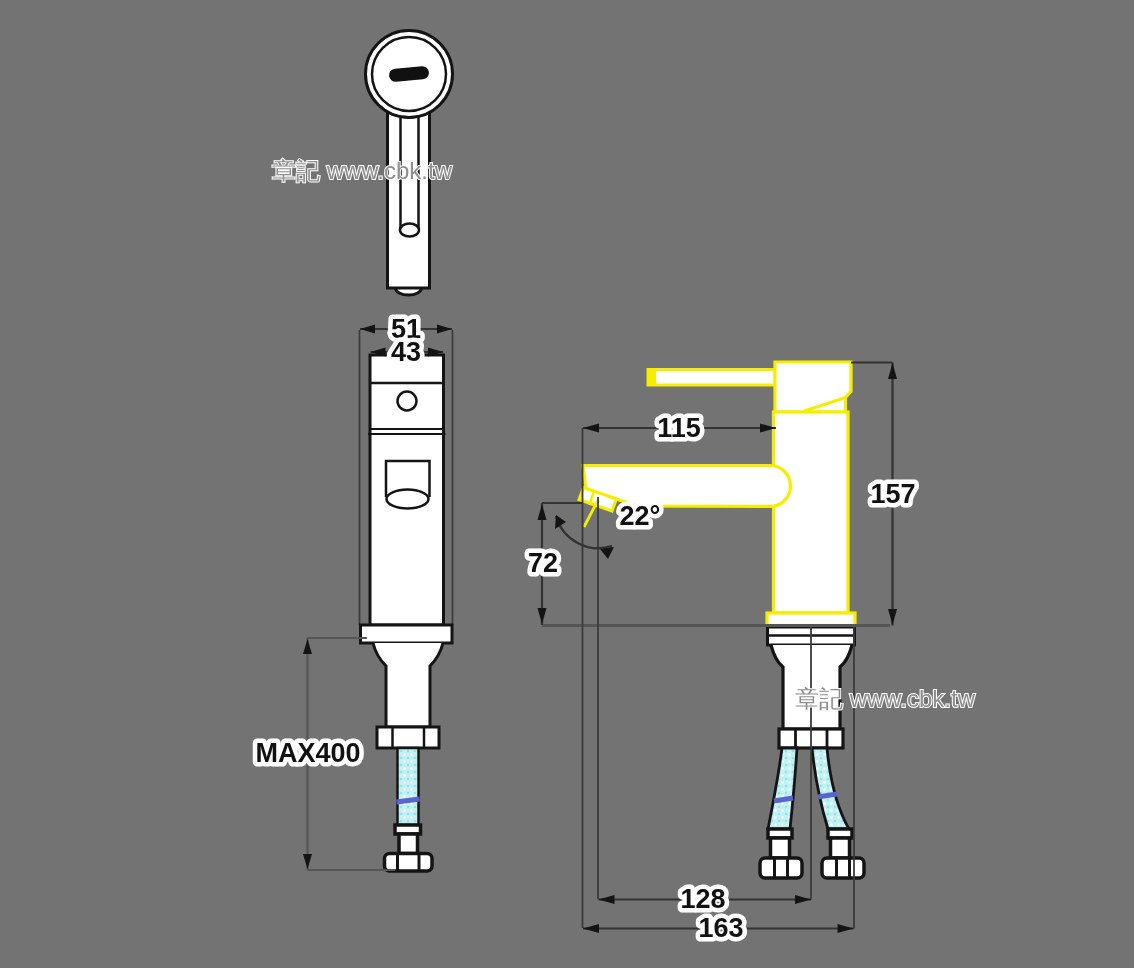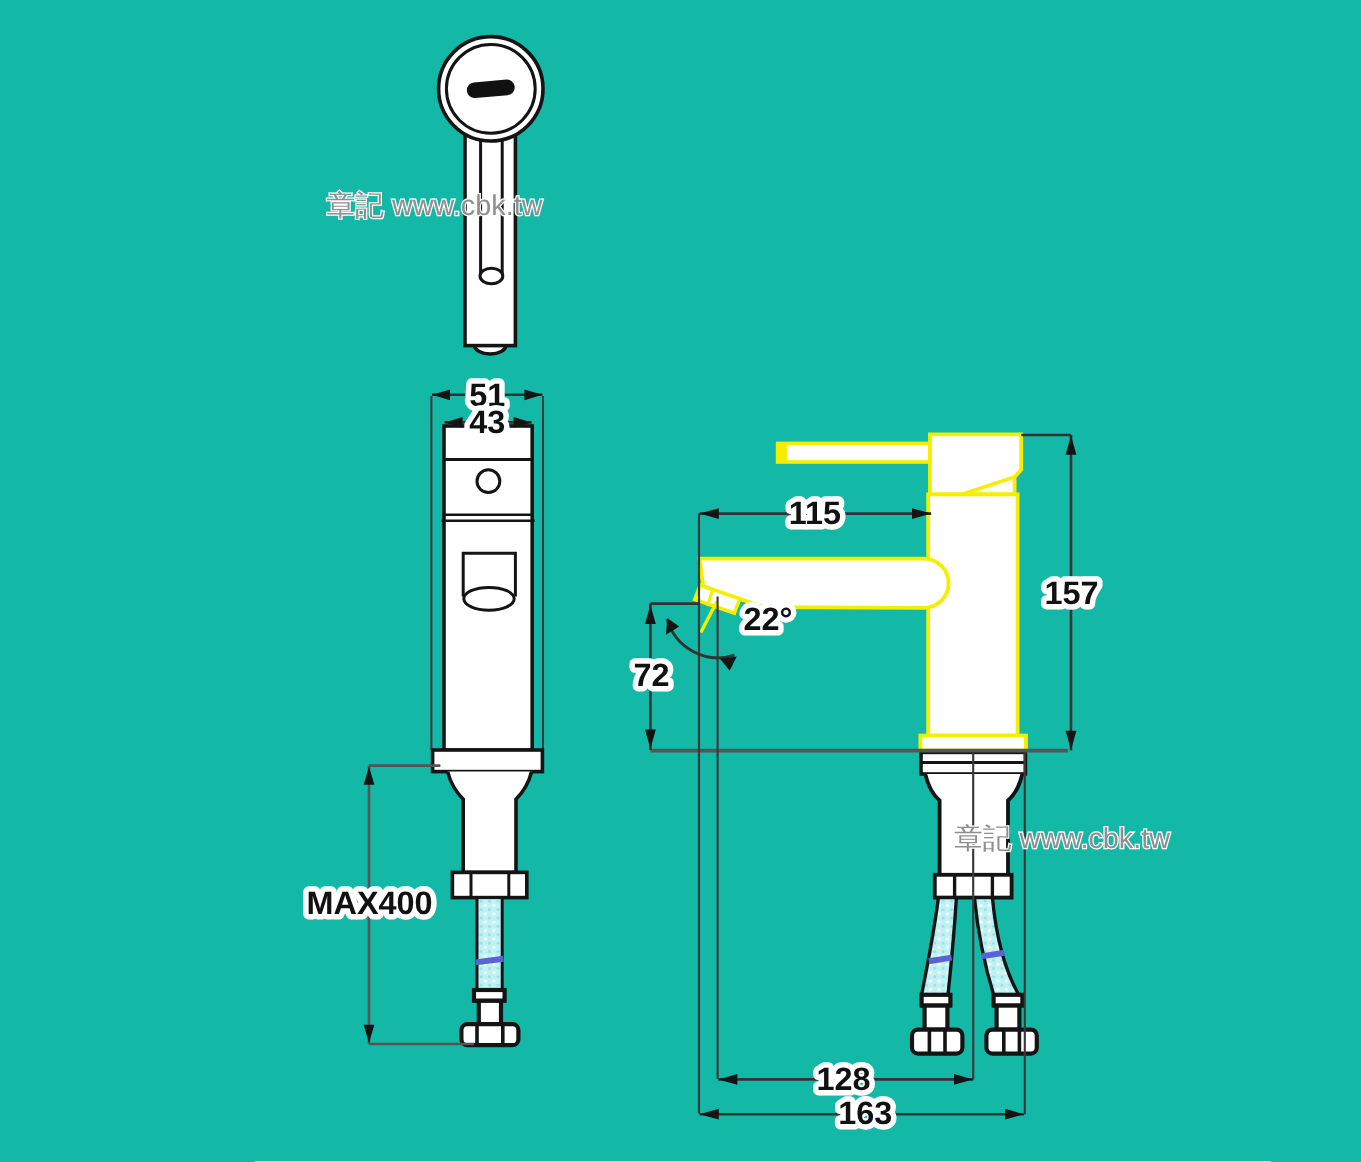--- a/index.html
+++ b/index.html
@@ -1,16 +1,16 @@
 <!DOCTYPE html>
 <html><head>
 <meta charset="utf-8">
 <style>
   html,body{margin:0;padding:0;background:#ffffff;}
-  .stage{position:relative;width:1134px;height:968px;background:#14b8a6;overflow:hidden;
+  .stage{position:relative;width:1134px;height:968px;background:#737373;overflow:hidden;
          font-family:"Liberation Sans","DejaVu Sans",sans-serif;}
   svg{display:block}
   .dim-text{font:bold 27px "Liberation Sans","DejaVu Sans",sans-serif;fill:#111;
             paint-order:stroke;stroke:#ffffff;stroke-width:9px;stroke-linejoin:round;}
   .watermark{font:24px "Liberation Sans","DejaVu Sans",sans-serif;fill:#8f8f8f;
              paint-order:stroke;stroke:#ffffff;stroke-width:2px;}
   .blk{stroke:#141414;fill:none}
   .blkf{stroke:#141414;fill:#ffffff}
   .yel{stroke:#f6ee00;fill:none}
   .yelf{stroke:#f6ee00;fill:#ffffff}

